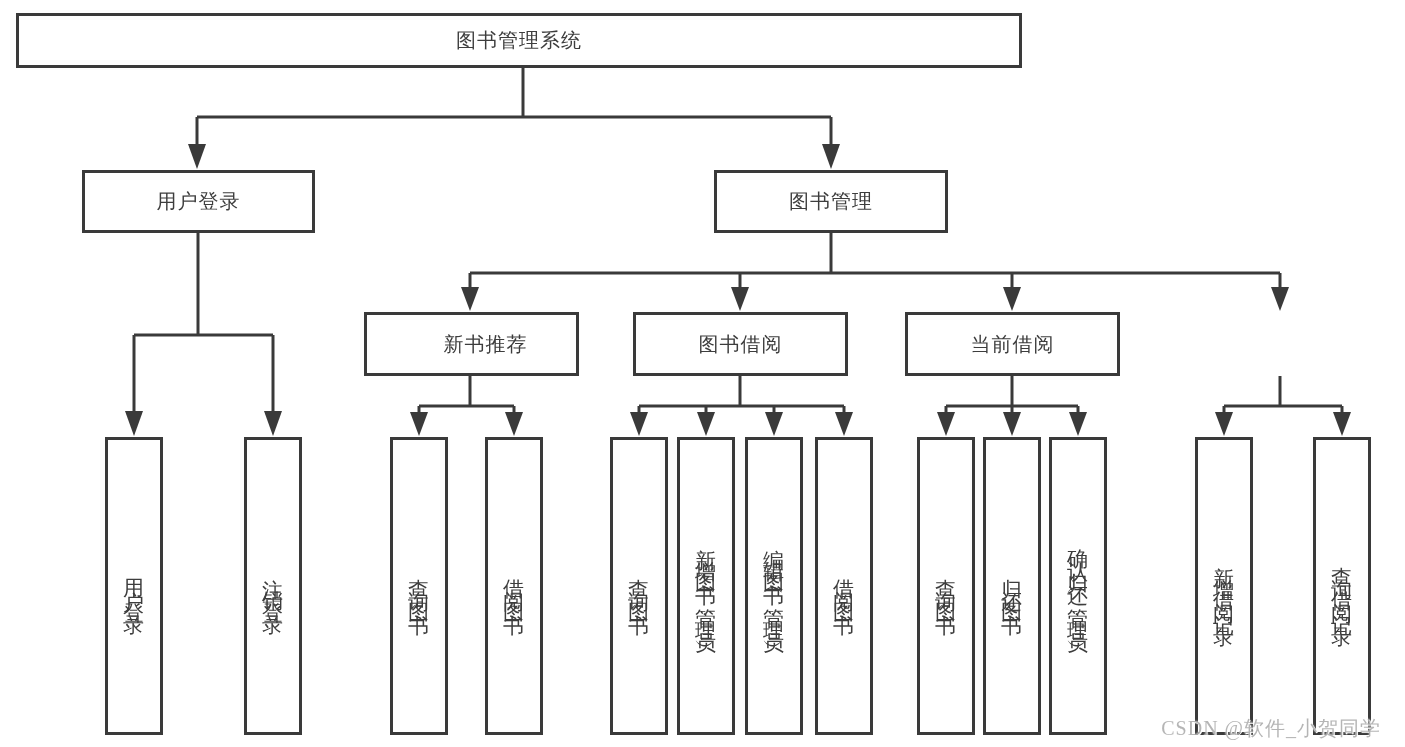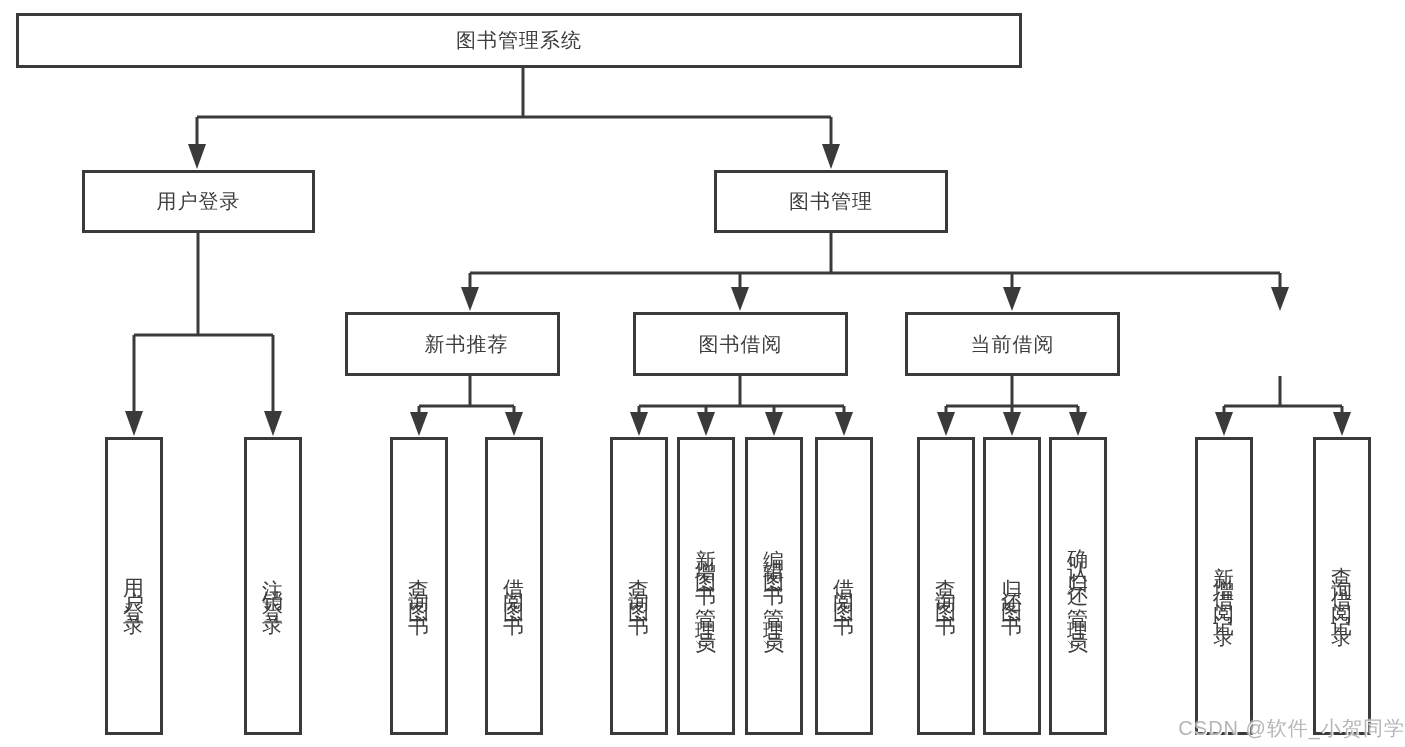--- a/index.html
+++ b/index.html
@@ -10,38 +10,38 @@
   #wires{position:absolute;left:0;top:0;width:1405px;height:747px;}
   .box{
     position:absolute;background:#ffffff;border:3px solid #3a3a3a;box-sizing:border-box;
     display:flex;align-items:center;justify-content:center;
   }
   .hlabel{font-size:20px;letter-spacing:1px;white-space:nowrap;}
   .root{left:16px;top:13px;width:1006px;height:55px;}
   .n-user-login{left:82px;top:170px;width:233px;height:63px;}
   .n-book-mgmt{left:714px;top:170px;width:234px;height:63px;font-family:Liberation Serif, serif;}
   .l3{top:312px;width:215px;height:64px;}
-  .n-new-book{left:345px;padding-left:28px;}
+  .n-new-book{left:364px;padding-left:28px;}
   .n-book-borrow{left:633px;}
   .n-current-borrow{left:905px;}
   .n-borrow-records{left:1173px;}
   .leaf{top:437px;width:58px;height:298px;}
   .vtext{
     writing-mode:vertical-rl;text-orientation:mixed;
     font-size:21px;letter-spacing:12px;line-height:1.2;white-space:nowrap;
   }
   .la1{left:105px;} .la2{left:244px;}
   .lb1{left:390px;} .lb2{left:485px;}
   .lc1{left:610px;} .lc2{left:677px;} .lc3{left:745px;} .lc4{left:815px;}
   .ld1{left:917px;} .ld2{left:983px;} .ld3{left:1049px;}
   .le1{left:1195px;} .le2{left:1313px;}
   .watermark{
-    position:absolute;right:0;bottom:5px;font-size:20px;letter-spacing:1px;
+    position:absolute;right:24px;bottom:5px;font-size:20px;letter-spacing:1px;
     color:rgba(168,168,168,0.85);text-shadow:0 0 2px #ffffff,1px 1px 0 #ffffff;
-    z-index:5;white-space:nowrap;
+    z-index:5;white-space:nowrap;font-family:Liberation Serif, serif;
   }
 </style>
 </head>
 <body>
 
 <div id="canvas">
 
   <svg id="wires" viewBox="0 0 1405 747" xmlns="http://www.w3.org/2000/svg">
     <g stroke="#3a3a3a" stroke-width="3" fill="none">
 

